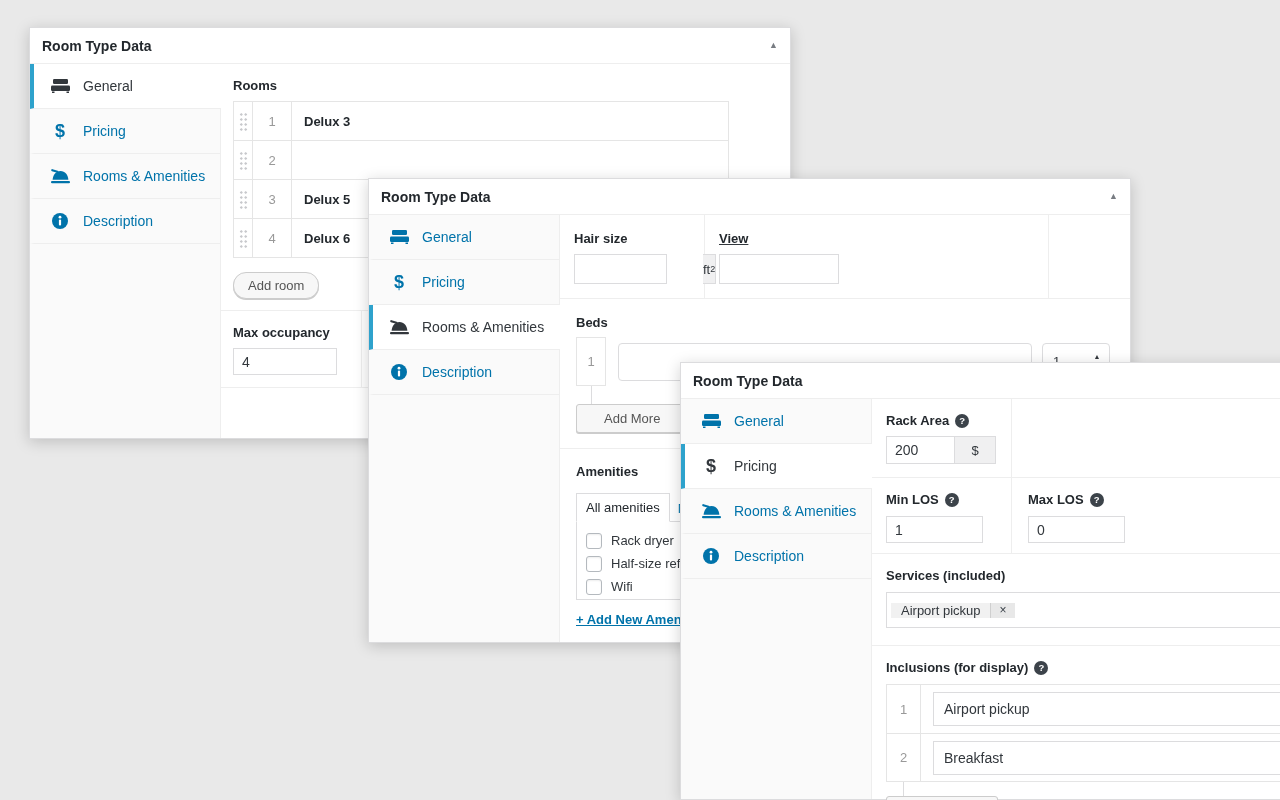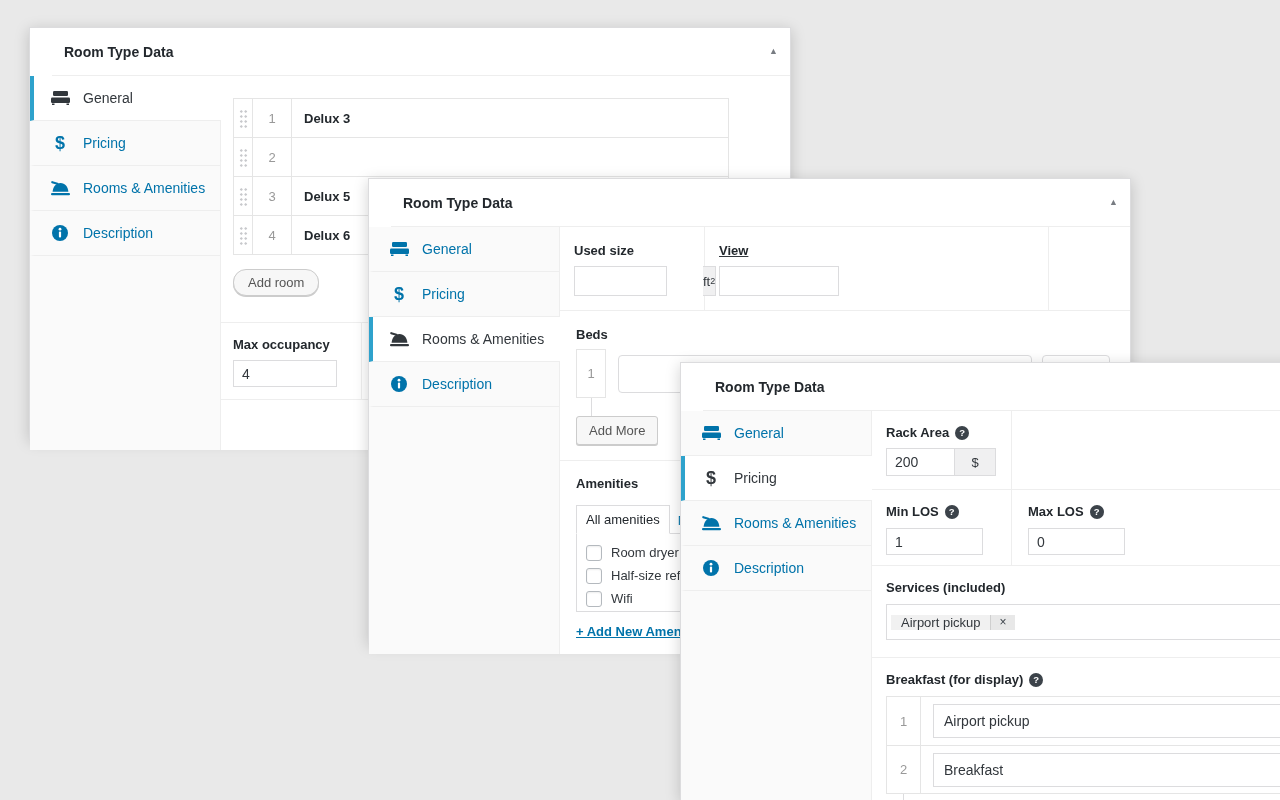--- a/index.html
+++ b/index.html
@@ -4,21 +4,21 @@
 <style>
   * { margin:0; padding:0; box-sizing:border-box; }
   html,body { width:1280px; height:800px; overflow:hidden; }
   body { position:relative; background:#e9e9e9; font-family:"Liberation Sans", sans-serif; color:#32373c; font-size:13px; }
 
   .panel { position:absolute; background:#fff; border:1px solid #dcdcde; box-shadow:0 3px 14px rgba(0,0,0,.18); }
   #panel1 { left:29px; top:27px; width:762px; height:412px; z-index:1; }
   #panel2 { left:368px; top:178px; width:763px; height:465px; z-index:2; }
   #panel3 { left:680px; top:362px; width:680px; height:438px; z-index:3; }
 
-  .panel-header { height:48px; display:flex; align-items:center; justify-content:space-between; padding:0 12px; border-bottom:1px solid #eee;margin-left:22px; }
+  .panel-header { height:36px; display:flex; align-items:center; justify-content:space-between; padding:0 12px; border-bottom:1px solid #eee; }
   .panel-title { font-size:14px; font-weight:bold; color:#23282d; }
   .collapse-arrow { color:#787c82; font-size:9px; cursor:pointer; line-height:1; }
 
   .panel-body { display:flex; height:calc(100% - 36px); }
   .tab-col { width:191px; flex:none; background:#fafafa; border-right:1px solid #eee; }
   .content-col { flex:1; min-width:0; background:#fff; }
 
   .tab { height:45px; display:flex; align-items:center; gap:13px; padding-left:16px; border-left:4px solid transparent; border-bottom:1px solid #eee; color:#0073aa; font-size:14px; cursor:pointer; }
   .tab.active { background:#fff; border-left-color:#2ea2cc; color:#32373c; margin-right:-1px; }
   .ticon { width:20px; display:flex; justify-content:center; align-items:center; color:#0073aa; flex:none; }
@@ -30,21 +30,21 @@
   .lblrow { display:flex; align-items:center; gap:6px; }
   .help { width:14px; height:14px; border-radius:50%; background:#3c434a; color:#fff; font-size:9.5px; font-weight:bold; display:inline-flex; align-items:center; justify-content:center; flex:none; }
 
   .tin { border:1px solid #dcdcde; background:#fff; height:28px; padding:0 8px; font-size:14px; color:#32373c; font-family:"Liberation Sans", sans-serif; }
   .input-group { display:flex; align-items:stretch; margin-top:8px; }
   .suffix { border:1px solid #dcdcde; border-left:none; background:#f0f0f1; display:flex; align-items:center; justify-content:center; font-size:13px; color:#32373c; }
   sup { font-size:9px; }
 
   .btn { background:#f7f7f7; border:1px solid #ccc; box-shadow:0 1px 0 #ccc; color:#555; font-size:13px; font-family:"Liberation Sans", sans-serif; cursor:pointer; }
   .btn-addroom { height:27px; padding:0 14px; border-radius:13px; margin-top:14px; }
-  .btn-addmore { height:29px; padding:0 12px; border-radius:3px; }
+  .btn-addmore { height:29px; padding:0 27px; border-radius:3px; }
 
   
   .p1-rooms { height:246px; padding:14px 12px 0 12px; }
   .rooms-table { margin-top:8px; width:496px; border:1px solid #e5e5e5; border-bottom:none; }
   .room-row { display:flex; height:39px; border-bottom:1px solid #e5e5e5; background:#fff; }
   .cell-handle { width:19px; border-right:1px solid #e5e5e5; display:flex; align-items:center; justify-content:center; cursor:move; }
   .dots { width:9px; height:19px; background-image:radial-gradient(#c8c9cc 1.1px, transparent 1.3px); background-size:4.5px 5px; }
   .cell-num { width:39px; border-right:1px solid #e5e5e5; color:#999; display:flex; align-items:center; justify-content:center; }
   .cell-name { flex:1; display:flex; align-items:center; padding-left:12px; font-weight:bold; color:#23282d; }
   .p1-maxocc { height:78px; border-top:1px solid #eee; border-bottom:1px solid #eee; display:flex; }
@@ -139,20 +139,21 @@
               <circle cx="8" cy="8" r="8" fill="currentColor"></circle>
               <circle cx="8" cy="4.2" r="1.4" fill="#fff"></circle>
               <rect x="6.9" y="6.6" width="2.2" height="6" rx="1" fill="#fff"></rect>
             </svg>
           </span>
         <span>Description</span>
       </div>
     </div>
     <div class="content-col">
       <div class="p1-rooms">
+        <div class="sec-label">Rooms</div>
         <div class="rooms-table">
           <div class="room-row">
             <div class="cell-handle">
                 <div class="dots"></div>
               </div>
             <div class="cell-num">1</div>
             <div class="cell-name">Delux 3</div>
           </div>
           <div class="room-row">
             <div class="cell-handle">
@@ -226,21 +227,21 @@
               <circle cx="8" cy="4.2" r="1.4" fill="#fff"></circle>
               <rect x="6.9" y="6.6" width="2.2" height="6" rx="1" fill="#fff"></rect>
             </svg>
           </span>
         <span>Description</span>
       </div>
     </div>
     <div class="content-col">
       <div class="p2-rowA">
         <div class="p2-cell p2-cellA">
-          <div class="sec-label">Used size</div>
+          <div class="sec-label">Hair size</div>
           <div class="input-group">
             <input class="tin in-area" type="text" value="" style="">
             <span class="suffix sfx-area">
                 <span>ft</span>
                 <sup>2</sup>
               </span>
           </div>
         </div>
         <div class="p2-cell p2-cellB">
           <div class="sec-label">View</div>
@@ -265,21 +266,21 @@
       </div>
       <div class="p2-amen">
         <div class="sec-label">Amenities</div>
         <div class="am-tabs">
           <span class="am-tab-active">All amenities</span>
           <span class="am-tab-link">Most Used</span>
         </div>
         <div class="am-box">
           <div class="cb-row">
             <span class="cb"></span>
-            <span>Room dryer</span>
+            <span>Rack dryer</span>
           </div>
           <div class="cb-row">
             <span class="cb"></span>
             <span>Half-size refrigerator</span>
           </div>
           <div class="cb-row">
             <span class="cb"></span>
             <span>Wifi</span>
           </div>
         </div>
@@ -365,21 +366,21 @@
         <div class="sec-label">Services (included)</div>
         <div class="svc-box">
           <span class="svc-tag">
             <span class="svc-tag-label">Airport pickup</span>
             <span class="svc-tag-x">×</span>
           </span>
         </div>
       </div>
       <div class="p3-incl">
         <div class="lblrow">
-          <span class="sec-label">Breakfast (for display)</span>
+          <span class="sec-label">Inclusions (for display)</span>
           <span class="help">?</span>
         </div>
         <div class="inc-table">
           <div class="inc-row">
             <div class="inc-num">1</div>
             <div class="inc-cell">
                 <input class="inc-input" type="text" value="Airport pickup" style="">
               </div>
           </div>
           <div class="inc-row">

